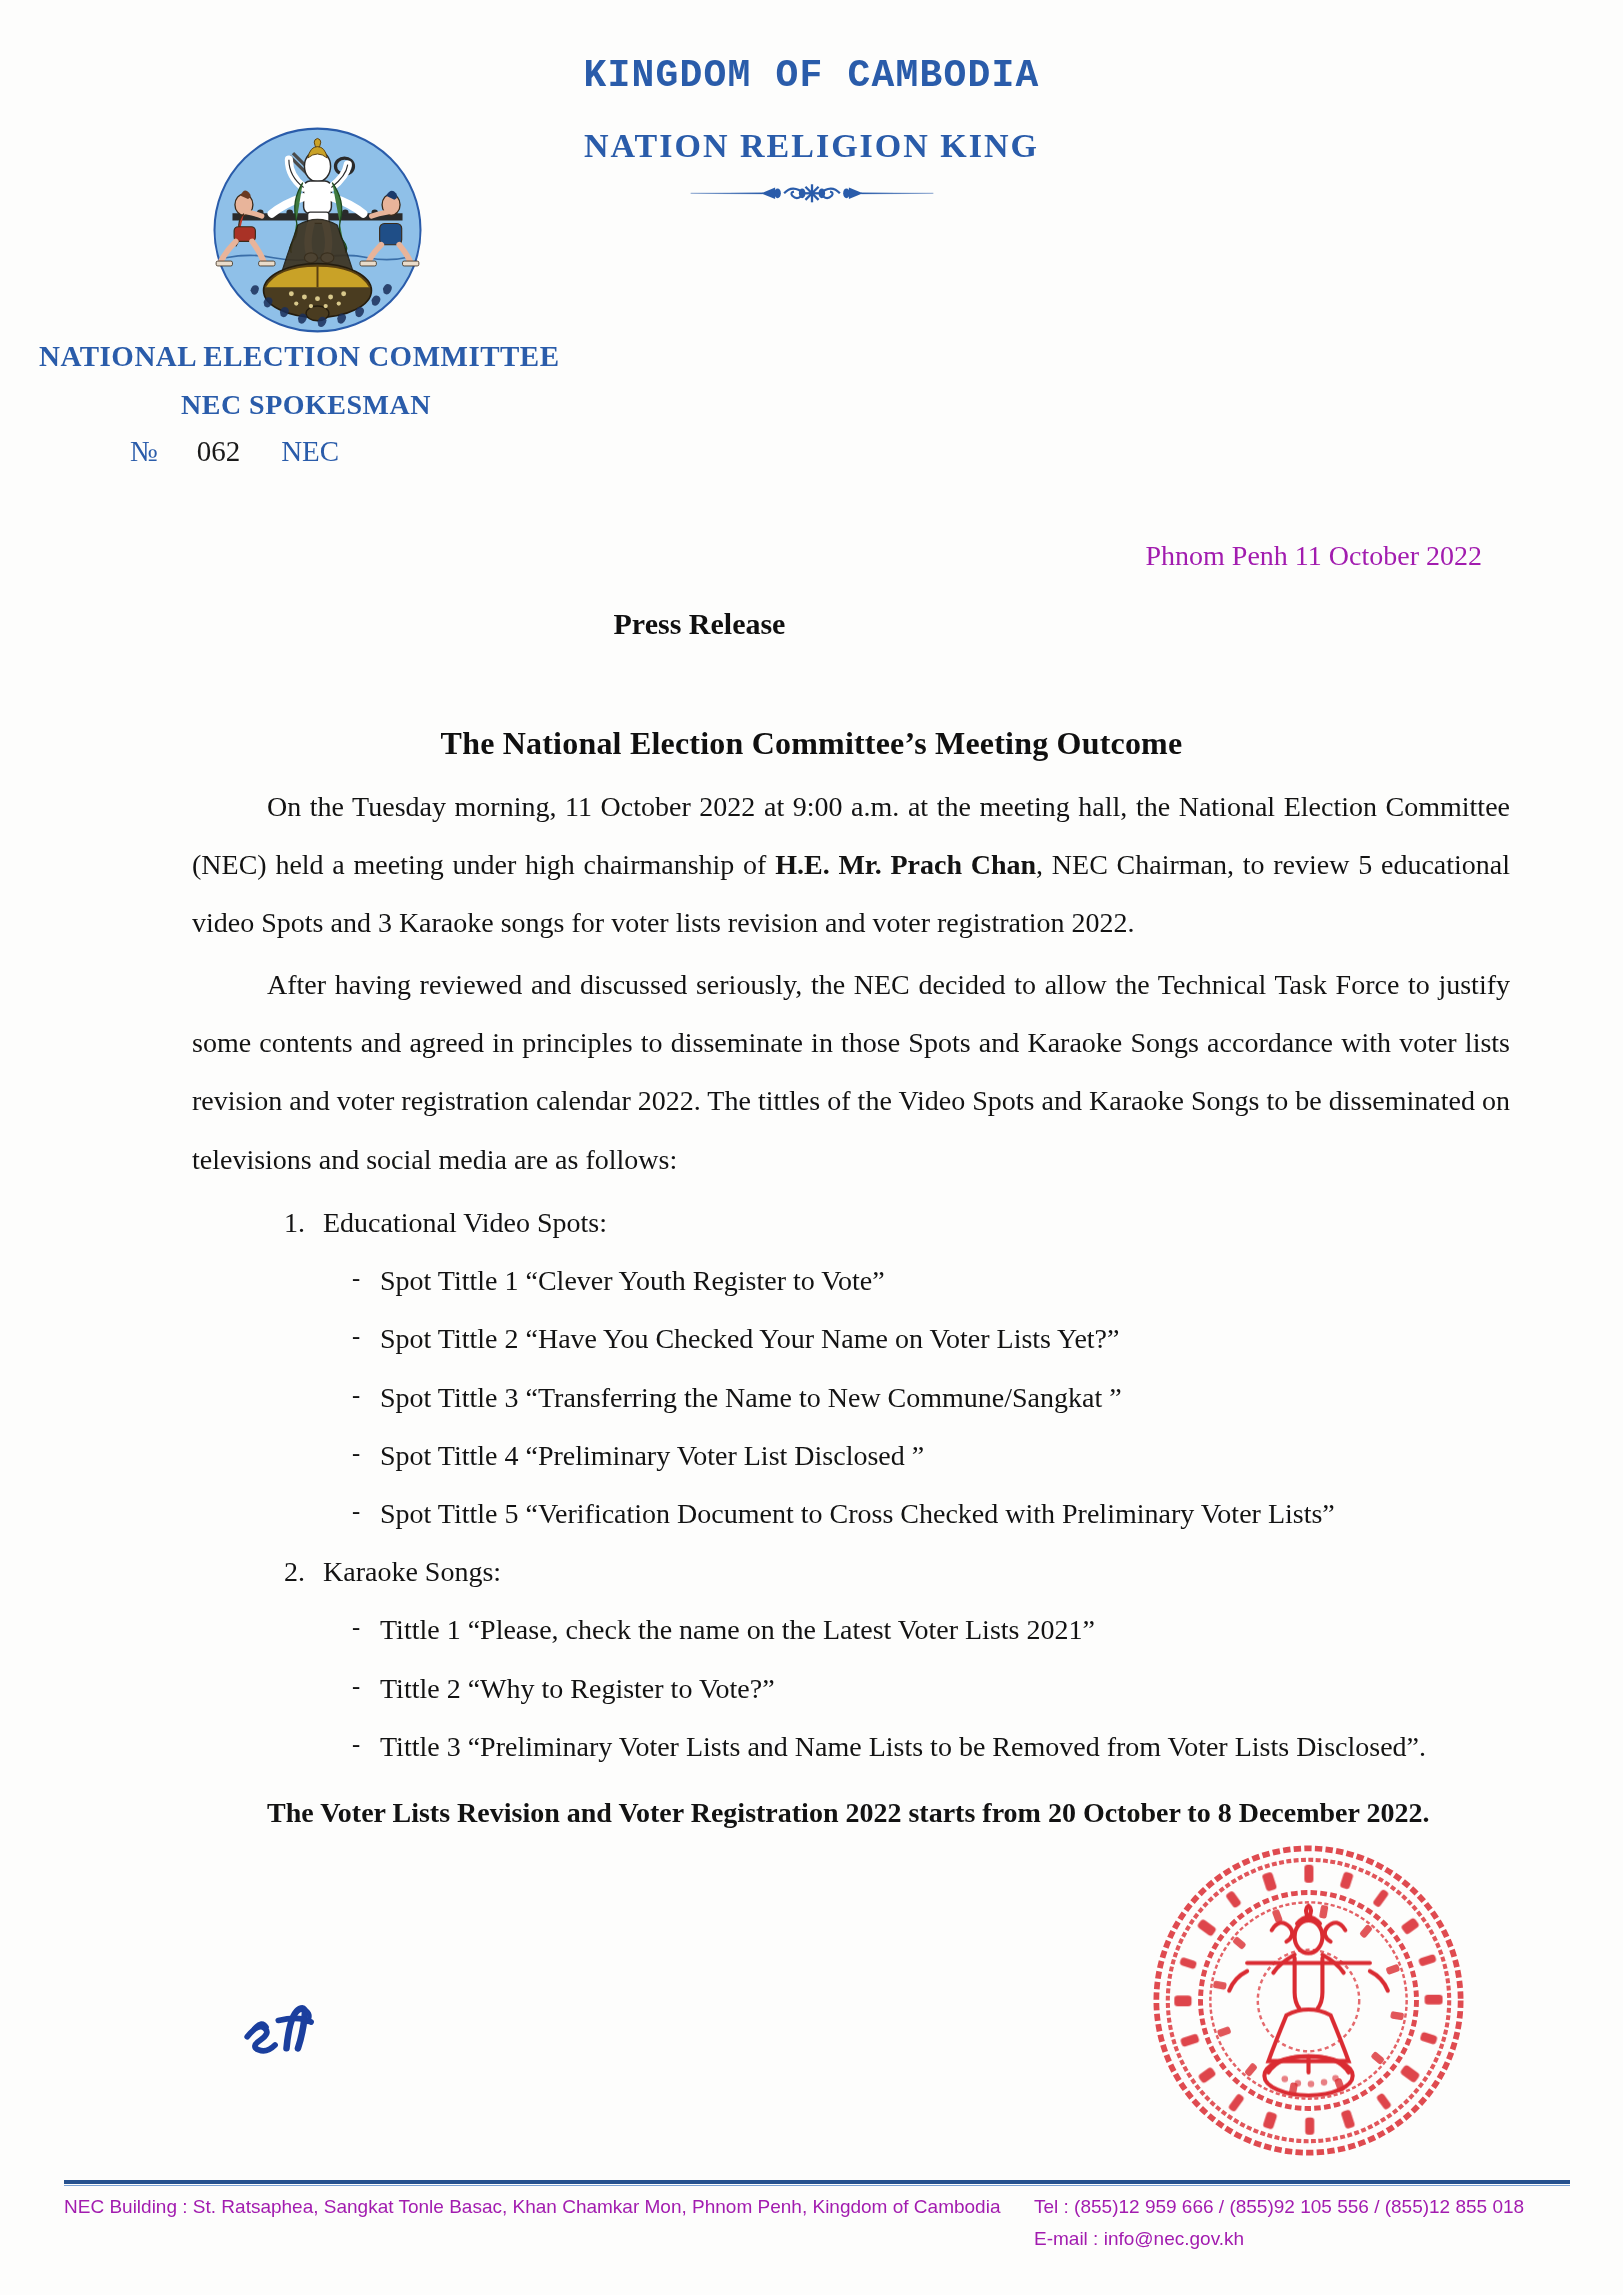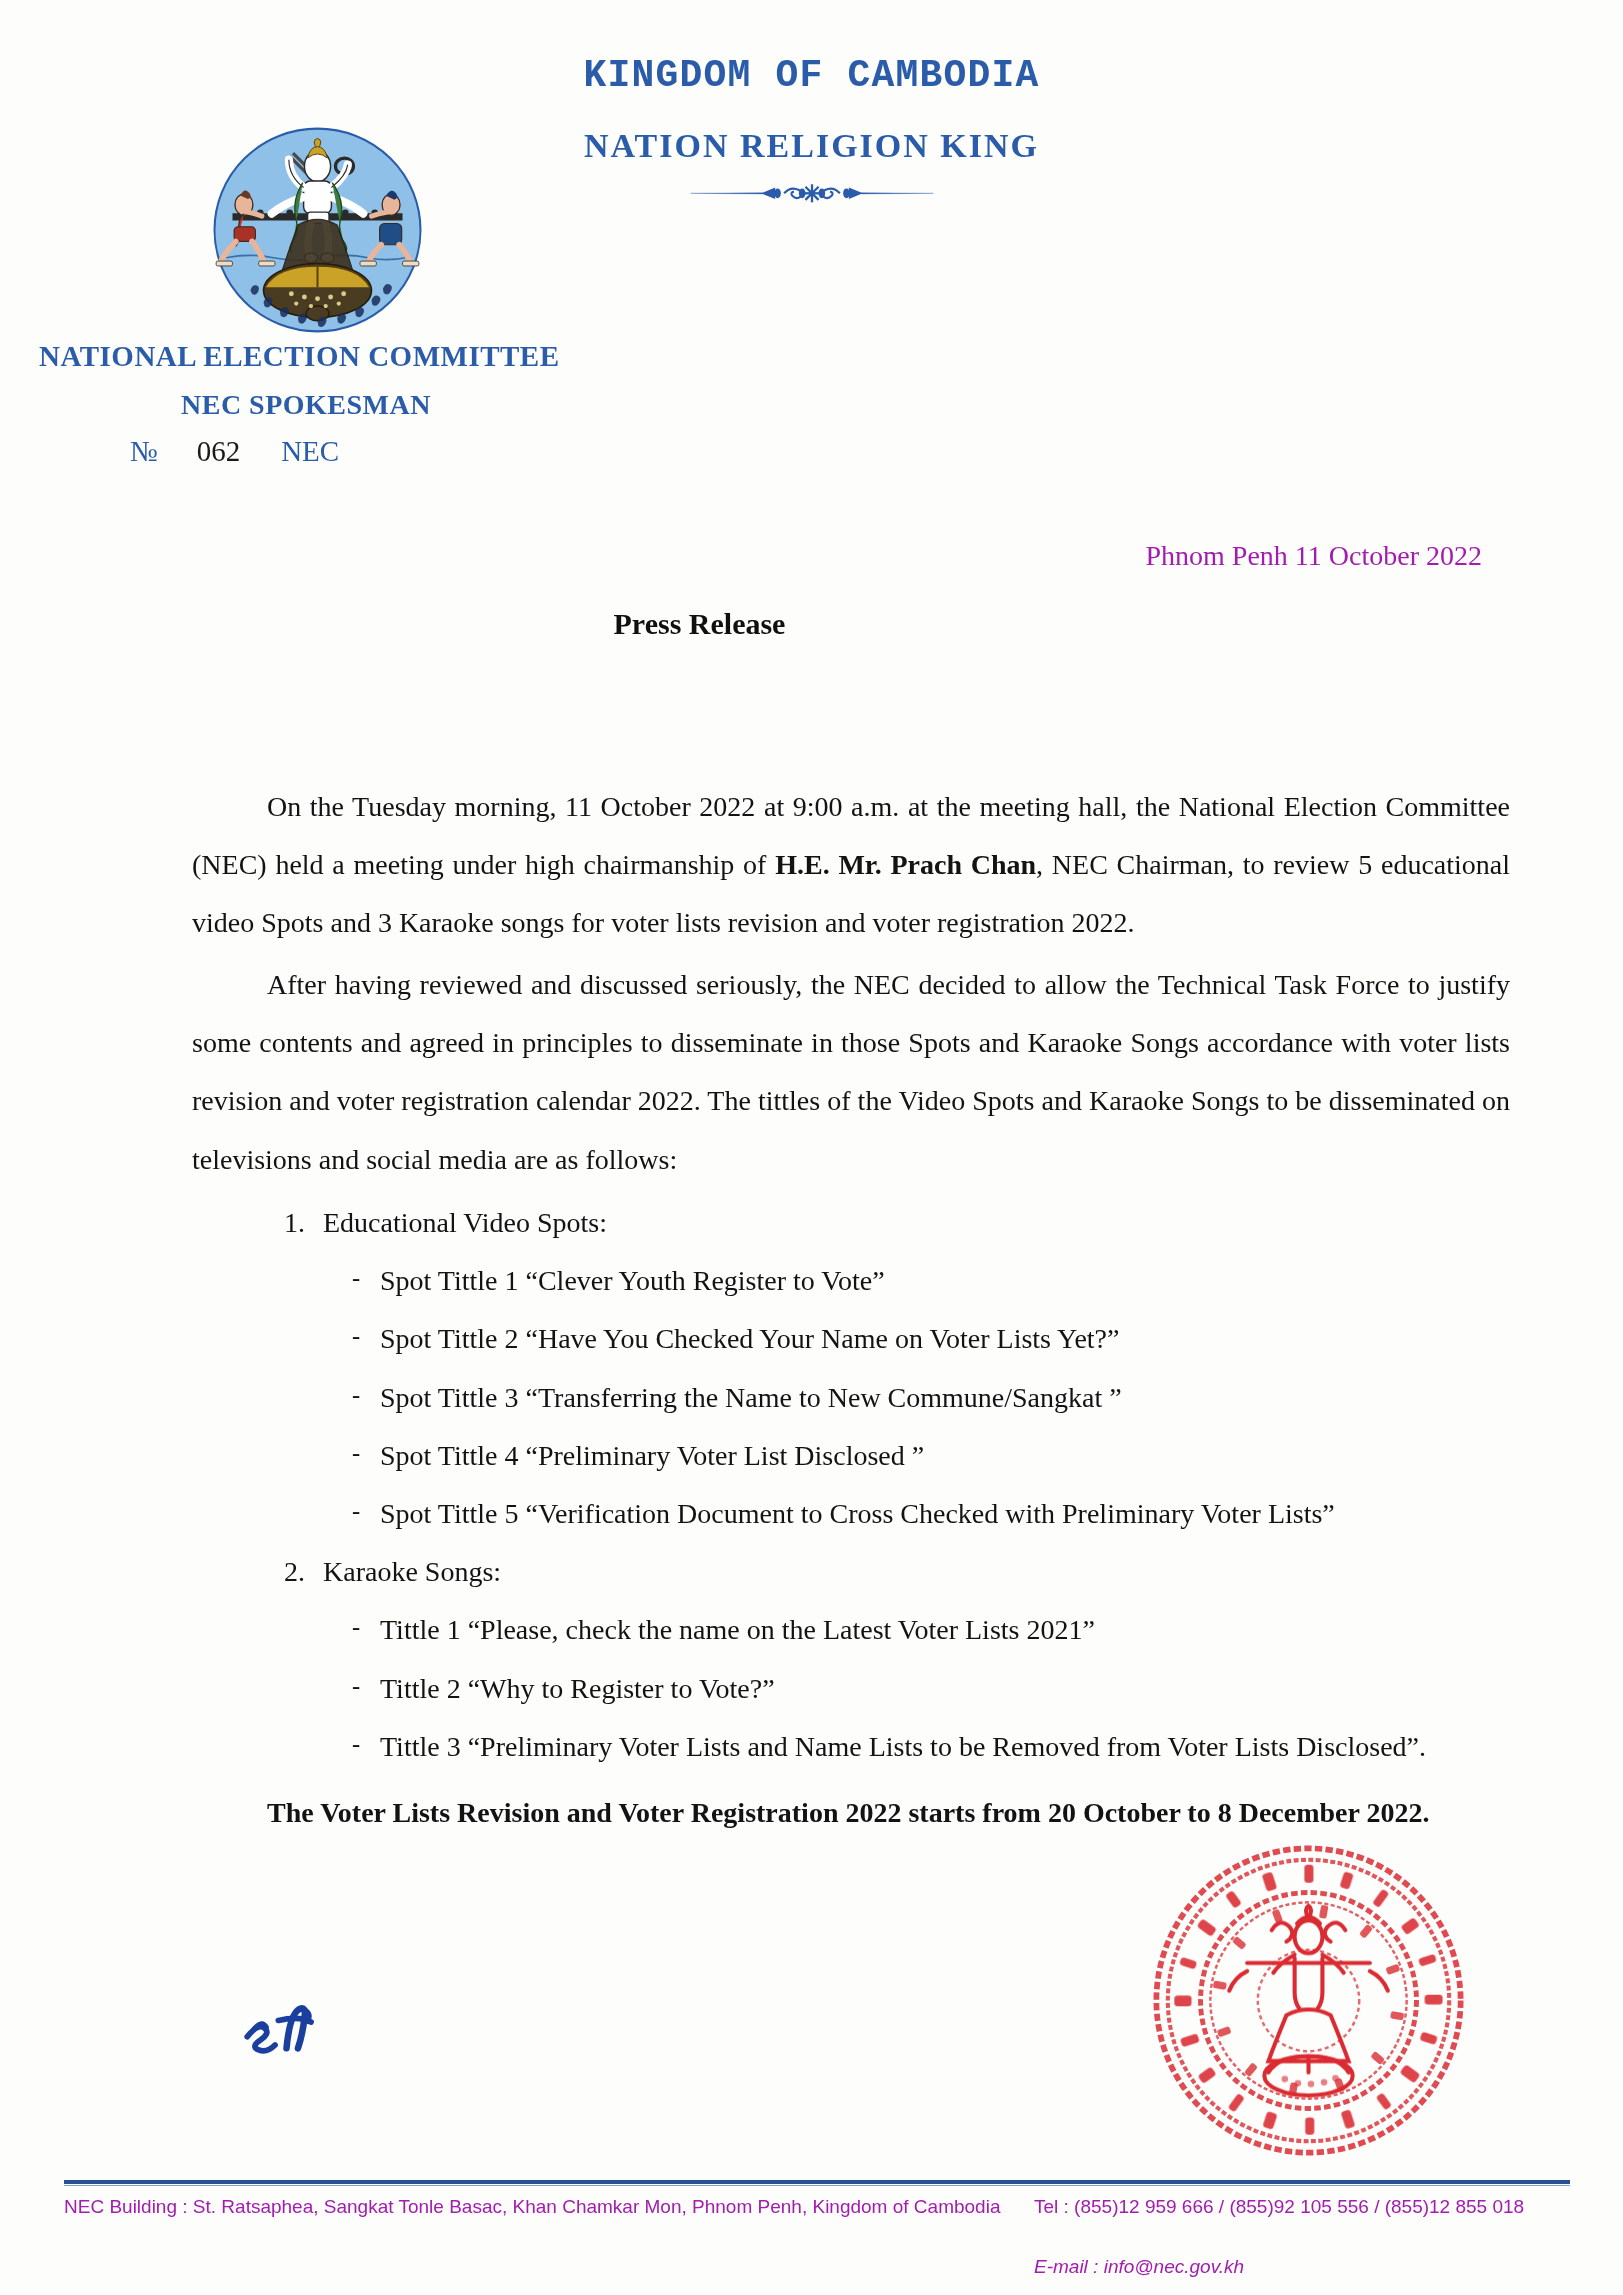--- a/index.html
+++ b/index.html
@@ -247,21 +247,21 @@
     color: #a21caf;
     font-size: 19px;
     line-height: 1.0;
   }
   .footer-row {
     display: flex;
     align-items: flex-start;
   }
   .footer-addr { width: 970px; }
   .footer-contacts { flex: 1; }
-  .footer-email { margin-top: 41px; font-style: italic; }
+  .footer-email { margin-top: 13px; }
 </style>
 </head>
 <body>
 
 <div class="page">
 
   <div class="header-block">
     <div class="kingdom-line">KINGDOM OF CAMBODIA</div>
     <div class="nation-line">NATION  RELIGION  KING</div>
     <div class="ornament-wrap">
@@ -391,20 +391,21 @@
     <div class="committee-name">NATIONAL ELECTION COMMITTEE</div>
     <div class="spokesman">NEC SPOKESMAN</div>
     <div class="docnum">
       <span class="numsym">№</span><span class="numval">062</span><span class="numsuffix">NEC</span>
     </div>
   </div>
 
   <div class="placedate">Phnom Penh 11 October 2022</div>
 
   <div class="title-press">Press Release</div>
+  <div class="title-main">The National Election Committee’s Meeting Outcome</div>
 
   <div class="body-area">
 
     <p class="para"><span>On the Tuesday  morning, 11 October 2022 at 9:00 a.m. at the meeting hall, the National Election Committee (NEC) held a meeting under high chairmanship of </span><b>H.E. Mr. Prach Chan</b><span>, NEC Chairman, to review 5 educational video Spots and 3 Karaoke songs for voter lists revision and voter registration 2022.</span></p>
 
     <p class="para">After having reviewed and discussed seriously, the NEC decided to allow the Technical Task Force to justify some contents and agreed in principles to disseminate in those Spots  and Karaoke Songs accordance with voter lists revision and voter registration calendar 2022. The tittles of the Video Spots  and Karaoke Songs to be disseminated on televisions and social media are as follows:</p>
 
     <ul class="numlist">
 
       <li class="numitem">

